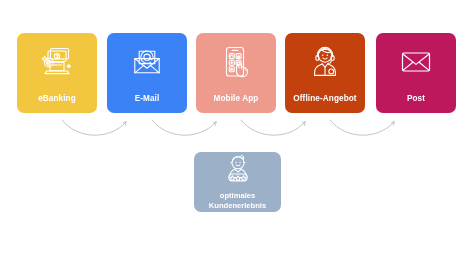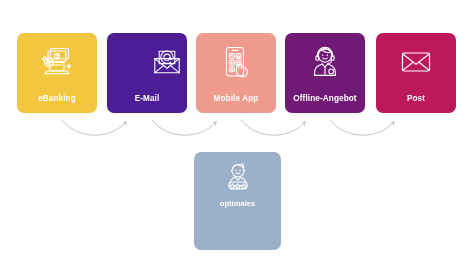--- a/index.html
+++ b/index.html
@@ -67,27 +67,27 @@
   #card-2 { left: 196px; top: 33px; }
   #card-3 { left: 285px; top: 33px; }
   #card-4 { left: 376px; top: 33px; }
 
   
   #outcome-card {
     position: absolute;
     left: 194px;
     top: 152px;
     width: 87px;
-    height: 98px;
+    height: 60px;
     border-radius: 7px;
     box-sizing: border-box;
     display: flex;
     flex-direction: column;
     align-items: center;
-    padding-top: 8px;
+    padding-top: 0;
     user-select: none;
   }
   #outcome-card .glyph svg {
     display: block;
     width: 38px;
     height: 34px;
   }
   #outcome-card .outcome-label {
     margin-top: 5px;
     text-align: center;
@@ -145,21 +145,21 @@
         <path d="M13.4 18.9 a2.4 2.4 0 1 0 0 3.5"></path>
         <path d="M9.9 20 h2.7 M9.9 21.3 h2.7"></path>
 
         <path d="M7.6 14.2 l.9 1.7 1.7 .9 -1.7 .9 -.9 1.7 -.9 -1.7 -1.7 -.9 1.7 -.9 z"></path>
         <path d="M31.8 22.4 l.6 1.2 1.2 .6 -1.2 .6 -.6 1.2 -.6 -1.2 -1.2 -.6 1.2 -.6 z"></path>
       </svg>
     </span>
     <span class="card-label">eBanking</span>
   </div>
 
-  <div class="card" id="card-1" style="background: #4c1d95; align-items: flex-end;">
+  <div class="card" id="card-1" style="background: #3b82f6;">
     <span class="glyph">
       <svg viewBox="0 0 40 40" xmlns="http://www.w3.org/2000/svg" fill="none" stroke="#ffffff" stroke-width="1.1" stroke-linecap="round" stroke-linejoin="round">
 
         <path d="M12.2 9.2 h15.6 v12.4 h-15.6 z"></path>
 
         <circle cx="20" cy="15.2" r="3.1"></circle>
         <path d="M23.1 15.2 v1.5 a1.9 1.9 0 0 0 3.1 -1.5 a6.2 6.2 0 1 0 -2.4 4.9"></path>
 
         <path d="M7.8 16.6 h24.4 v14.2 h-24.4 z"></path>
         <path d="M7.8 16.6 l12.2 9.6 l12.2 -9.6"></path>
@@ -190,21 +190,21 @@
 
         <path d="M22.9 23.1 a1.25 1.25 0 0 1 2.5 0 v3.3"></path>
         <path d="M25.4 25.6 a1.15 1.15 0 0 1 2.3 0 v1.6"></path>
         <path d="M27.7 26.6 a1.15 1.15 0 0 1 2.3 0 v1.6"></path>
         <path d="M22.9 25.9 v-1.1 a1.2 1.2 0 0 0 -2.4 0 v4.4 a5.4 5.4 0 0 0 5.4 5.4 h1.3 a4.1 4.1 0 0 0 4.1 -4.1 v-3"></path>
       </svg>
     </span>
     <span class="card-label">Mobile App</span>
   </div>
 
-  <div class="card" id="card-3" style="background: #701a75;">
+  <div class="card" id="card-3" style="background: #c2410c;">
     <span class="glyph">
       <svg viewBox="0 0 40 40" xmlns="http://www.w3.org/2000/svg" fill="none" stroke="#ffffff" stroke-width="1.1" stroke-linecap="round" stroke-linejoin="round">
 
         <circle cx="20" cy="13.4" r="6.8"></circle>
 
         <path d="M13.6 11 c 1.6 -4.1 9.6 -5.2 12.2 -1.2"></path>
         <path d="M16.4 7.6 c 2.4 2.6 6.2 3.4 9 2.6"></path>
 
         <path d="M17.7 13.3 v0.01 M22.3 13.3 v0.01" stroke-width="1.5"></path>
         <path d="M17.9 16 a2.6 2.6 0 0 0 4.2 0"></path>
@@ -256,17 +256,17 @@
         <path d="M16.8 18.1 l3.2 3.1 l3.2 -3.1"></path>
 
         <rect x="10.2" y="23.4" width="19.6" height="7.2" rx="3.6"></rect>
         <path d="M14.1 25.1 l.86 1.74 1.92 .28 -1.39 1.35 .33 1.91 -1.72 -.9 -1.72 .9 .33 -1.91 -1.39 -1.35 1.92 -.28 z"></path>
         <path d="M20 25.1 l.86 1.74 1.92 .28 -1.39 1.35 .33 1.91 -1.72 -.9 -1.72 .9 .33 -1.91 -1.39 -1.35 1.92 -.28 z"></path>
         <path d="M25.9 25.1 l.86 1.74 1.92 .28 -1.39 1.35 .33 1.91 -1.72 -.9 -1.72 .9 .33 -1.91 -1.39 -1.35 1.92 -.28 z"></path>
       </svg>
     </span>
     <span class="outcome-label">
       <span>optimales</span><br>
-      <br>
+      <span>Kundenerlebnis</span><br>
     </span>
   </div>
 
 </div>
 
 </body></html>

